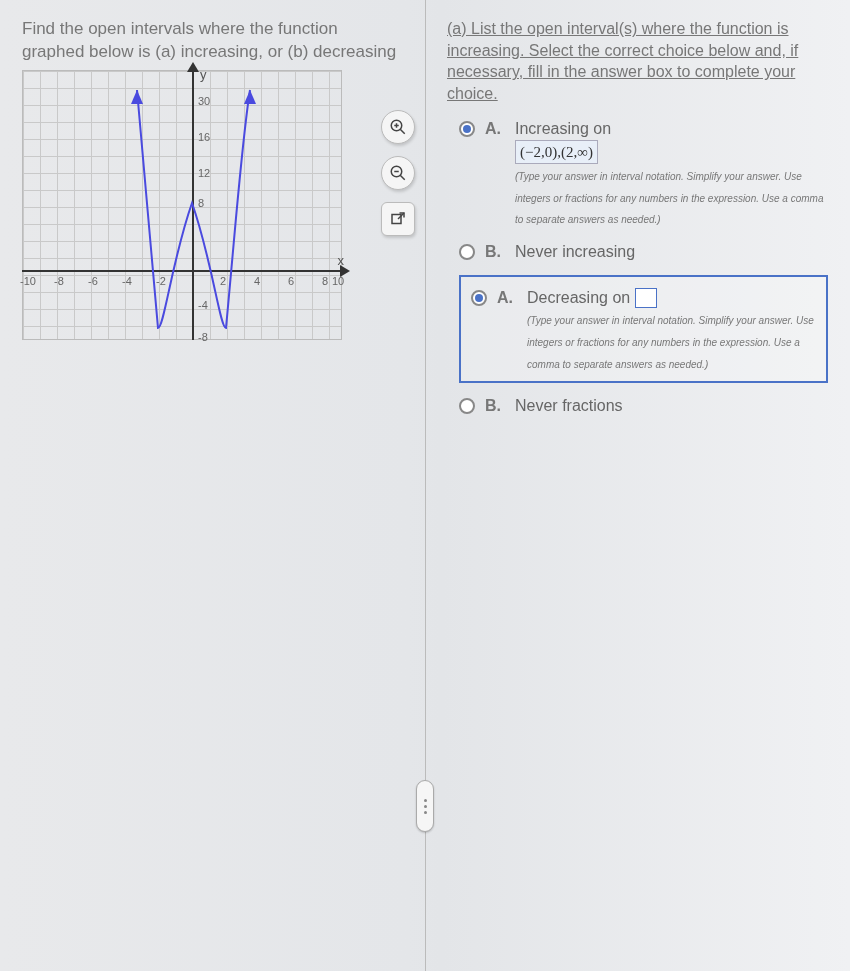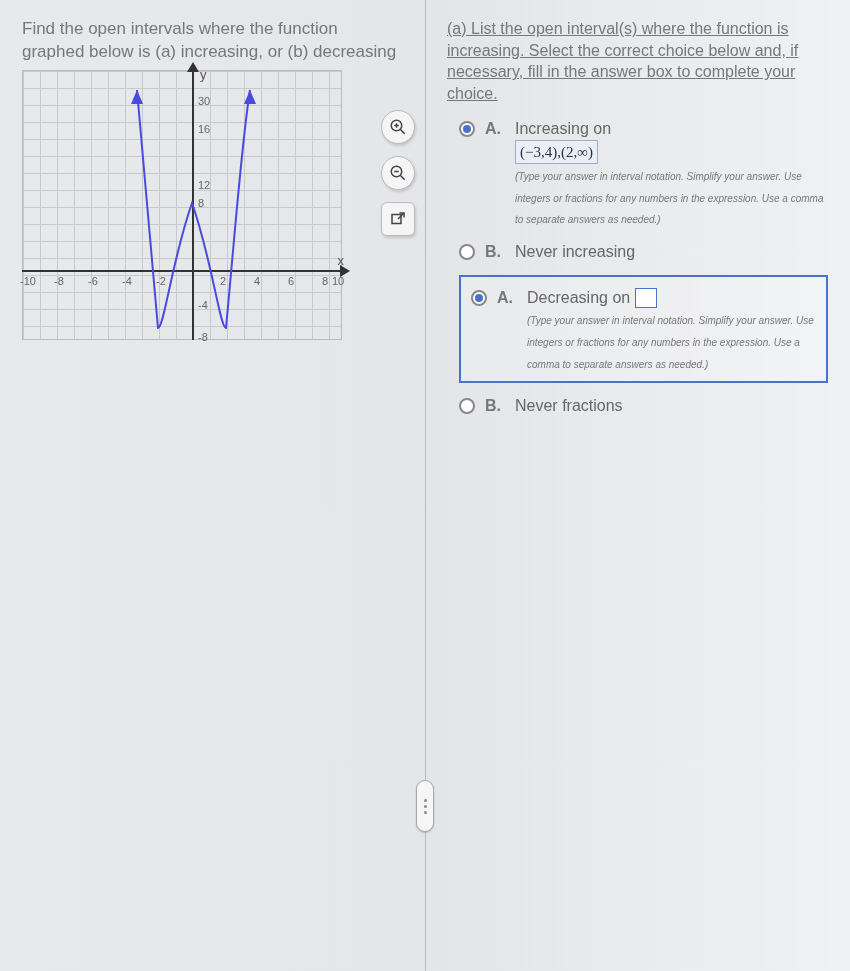--- a/index.html
+++ b/index.html
@@ -125,22 +125,22 @@
     <div class="graph-wrap">
       <div class="grid"></div>
       <div class="axis-x"></div>
       <div class="axis-y"></div>
       <div class="arrow up"></div>
       <div class="arrow right"></div>
       <span class="axis-label y-lbl">y</span>
       <span class="axis-label x-lbl">x</span>
 
       <span class="tick" style="left:176px; top:24px">30</span>
-      <span class="tick" style="left:176px; top:52px">16</span>
-      <span class="tick" style="left:176px; top:108px">12</span>
+      <span class="tick" style="left:176px; top:60px">16</span>
+      <span class="tick" style="left:176px; top:96px">12</span>
       <span class="tick" style="left:176px; top:126px">8</span>
       <span class="tick" style="left:176px; top:228px">-4</span>
       <span class="tick" style="left:176px; top:260px">-8</span>
 
       <span class="tick" style="top:204px; left:-2px">-10</span>
       <span class="tick" style="top:204px; left:32px">-8</span>
       <span class="tick" style="top:204px; left:66px">-6</span>
       <span class="tick" style="top:204px; left:100px">-4</span>
       <span class="tick" style="top:204px; left:134px">-2</span>
       <span class="tick" style="top:204px; left:198px">2</span>
@@ -189,21 +189,21 @@
 
   <div class="right-col">
     <p class="question">(a) List the open interval(s) where the function is increasing. Select the correct choice below and, if necessary, fill in the answer box to complete your choice.</p>
 
     <div class="choice-group">
       <div class="choice">
         <div class="radio selected"></div>
         <div class="letter">A.</div>
         <div class="body">
           <span>Increasing on</span><br>
-          <span class="answer-chip">(−3,4),(2,∞)</span><br>
+          <span class="answer-chip">(−2,0),(2,∞)</span><br>
           <span class="hint">(Type your answer in interval notation. Simplify your answer. Use integers or fractions for any numbers in the expression. Use a comma to separate answers as needed.)</span>
         </div>
       </div>
       <div class="choice">
         <div class="radio"></div>
         <div class="letter">B.</div>
         <div class="body">Never increasing</div>
       </div>
     </div>
 

